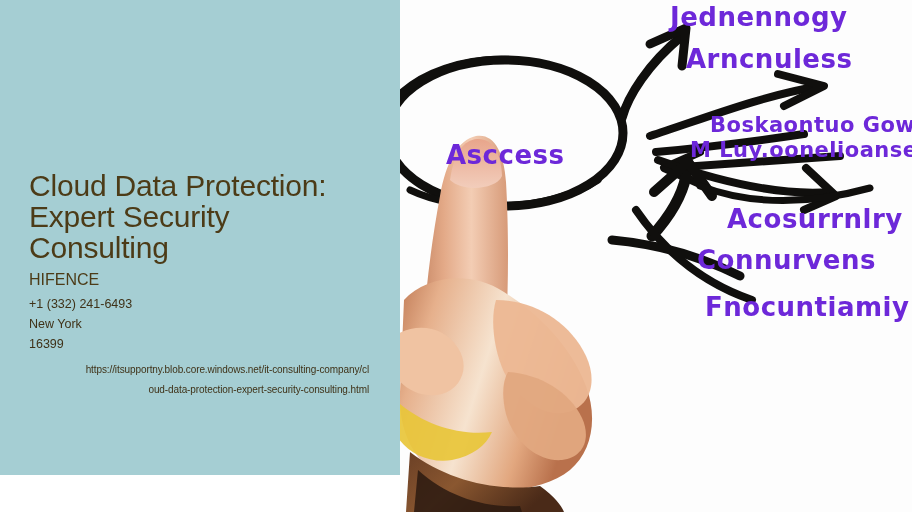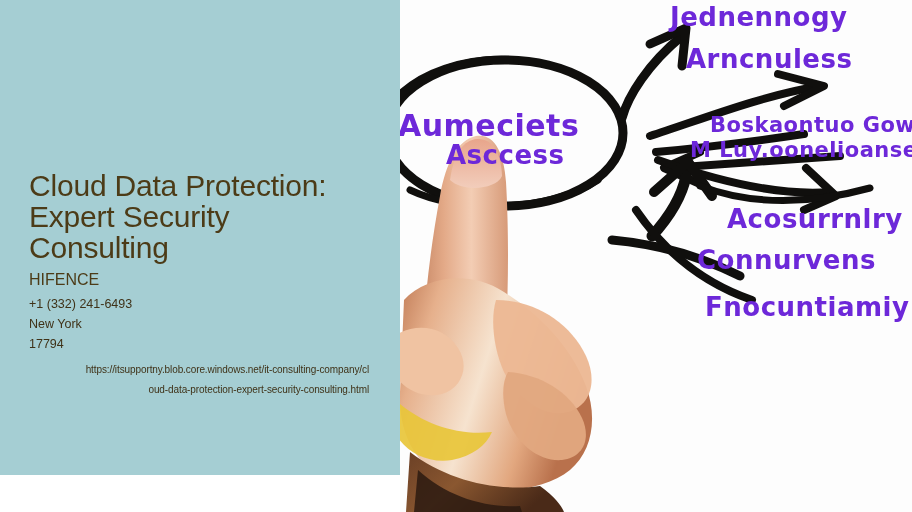--- a/index.html
+++ b/index.html
@@ -118,21 +118,21 @@
       <h1 class="page-title">Cloud Data Protection:
 Expert Security Consulting</h1>
 
       <div class="brand-name">HIFENCE</div>
 
       <div class="contact-line">+1 (332) 241-6493</div>
 
 
       <div class="contact-line">New York</div>
 
-      <div class="contact-line">17794</div>
+      <div class="contact-line">16399</div>
 
       <div class="url-block">
         <div class="url-line">https://itsupportny.blob.core.windows.net/it-consulting-company/cl</div>
         <div class="url-line">oud-data-protection-expert-security-consulting.html</div>
       </div>
 
     </div>
   </div>
 
   <div class="right-panel">
@@ -229,21 +229,20 @@
                  C 86 446, 72 456, 52 460
                  C 26 464, 2 450, -6 430 Z" fill="#e8c53a" opacity="0.92"></path>
 
         <path d="M 10 452 C 46 480, 96 492, 140 486
                  C 160 500, 164 512, 164 512
                  L 6 512 Z" fill="url(#sleeveGrad)"></path>
         <path d="M 18 470 C 46 496, 84 508, 120 506 L 122 512 L 14 512 Z" fill="#2b1a10" opacity="0.85"></path>
       </g>
     </svg>
 
-    <div class="sketch-label lbl-node-a">Aumeciets</div>
 
     <div class="sketch-label lbl-node-b">Asccess</div>
 
     <div class="sketch-label lbl-1">Jednennogy</div>
 
     <div class="sketch-label lbl-2">Arncnuless</div>
 
     <div class="sketch-label lbl-3">Boskaontuo Gowa</div>
 
     <div class="sketch-label lbl-4">M Luy.oonelioanse b</div>

